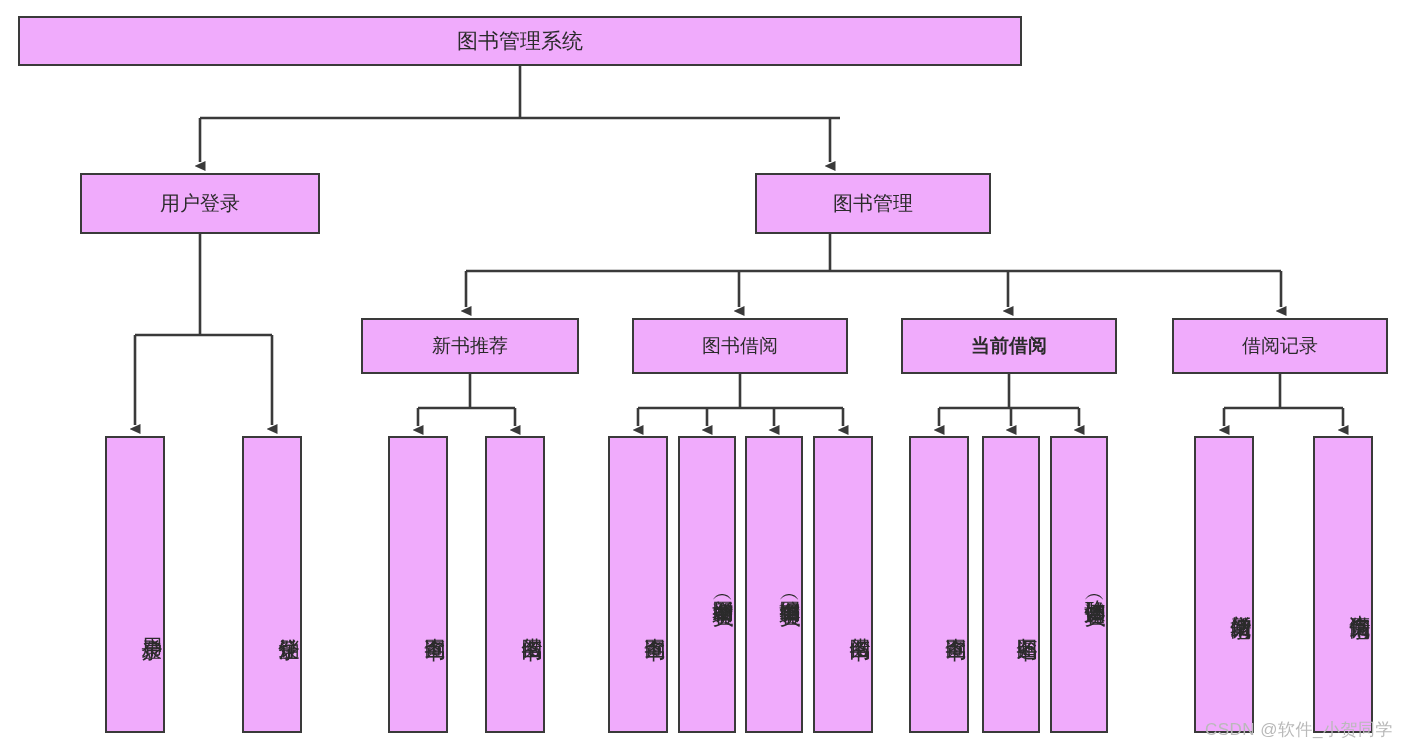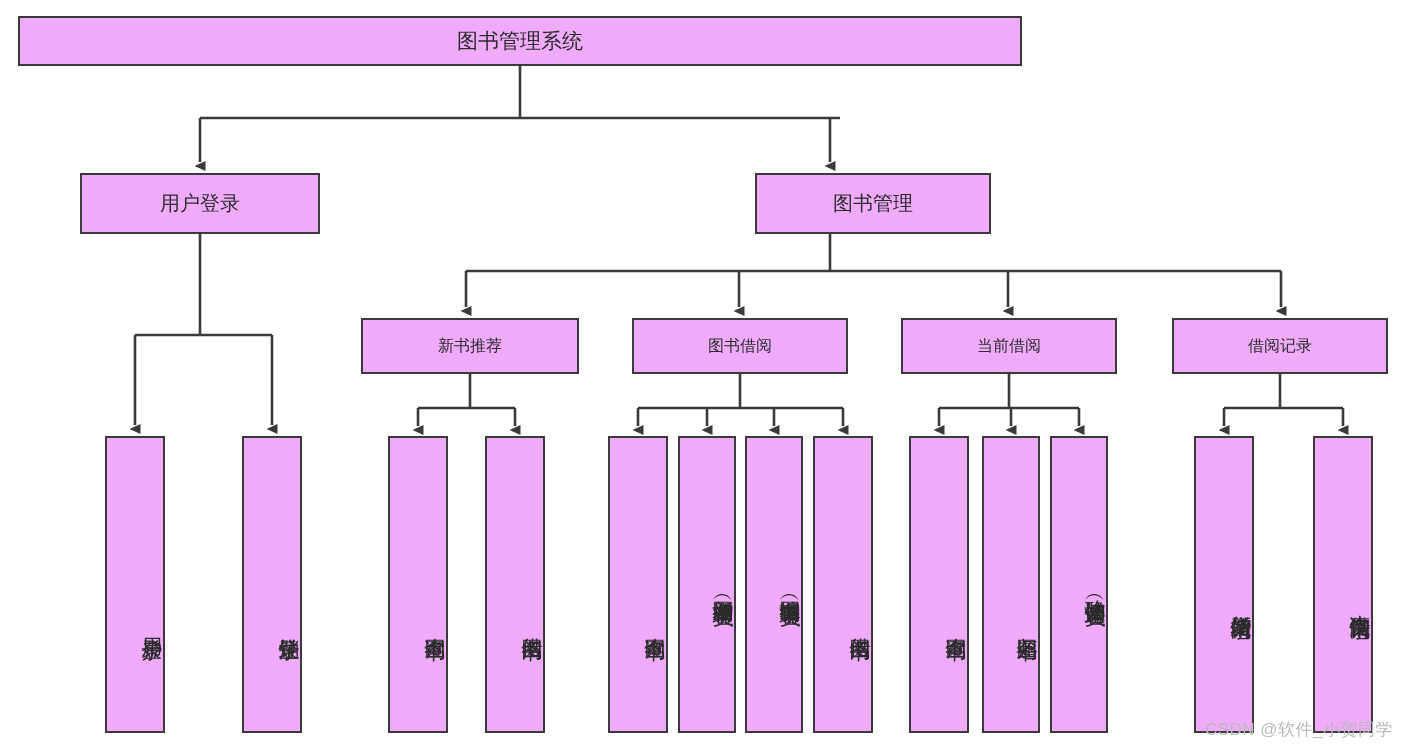--- a/index.html
+++ b/index.html
@@ -34,21 +34,21 @@
     justify-content: center;
     color: #2b2b2b;
   }
   .node.root {
     font-size: 21px;
   }
   .node.level1 {
     font-size: 20px;
   }
   .node.level2 {
-    font-size: 16px;
+    font-size: 19px;
   }
   .node.leaf {
     font-size: 21px;
     writing-mode: vertical-rl;
     text-orientation: upright;
     letter-spacing: 1px;
     line-height: 1.0;
     padding-top: 6px;
     align-items: flex-start;
     justify-content: center;
@@ -150,21 +150,21 @@
   <div class="node level1" style="left:712px; top:173px; width:236px; height:61px;margin-left:43px;">
     <span class="node-label">图书管理</span>
   </div>
 
   <div class="node level2" style="left:361px; top:318px; width:218px; height:56px;">
     <span class="node-label">新书推荐</span>
   </div>
   <div class="node level2" style="left:632px; top:318px; width:216px; height:56px;">
     <span class="node-label">图书借阅</span>
   </div>
-  <div class="node level2" style="left:901px; top:318px; width:216px; height:56px;">
+  <div class="node level2" style="left:901px; top:318px; width:216px; height:56px;font-weight:bold;">
     <span class="node-label">当前借阅</span>
   </div>
   <div class="node level2" style="left:1172px; top:318px; width:216px; height:56px;">
     <span class="node-label">借阅记录</span>
   </div>
 
   <div class="node leaf" style="left:105px; top:436px; width:60px; height:297px; padding-top:76px;">
     <span class="node-label">用户登录</span>
   </div>
   <div class="node leaf" style="left:242px; top:436px; width:60px; height:297px; padding-top:76px;">

